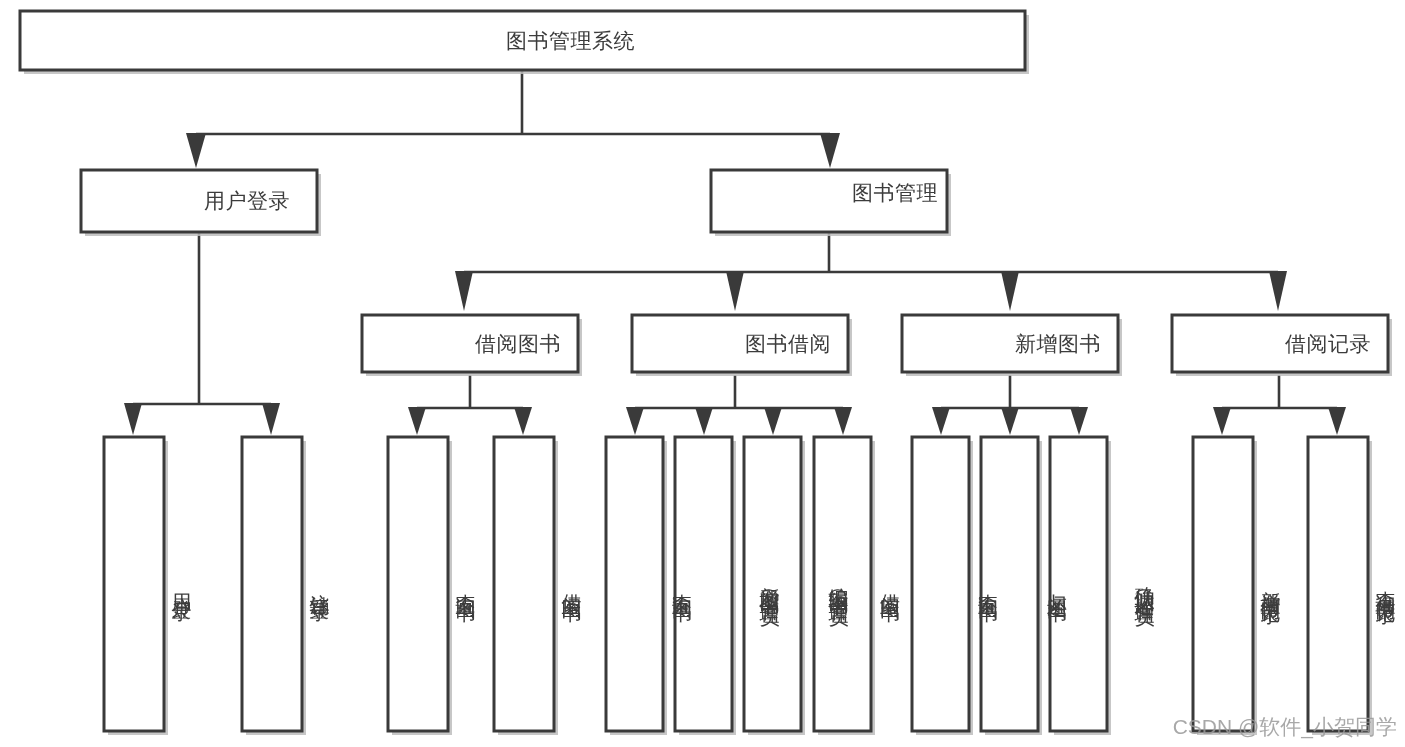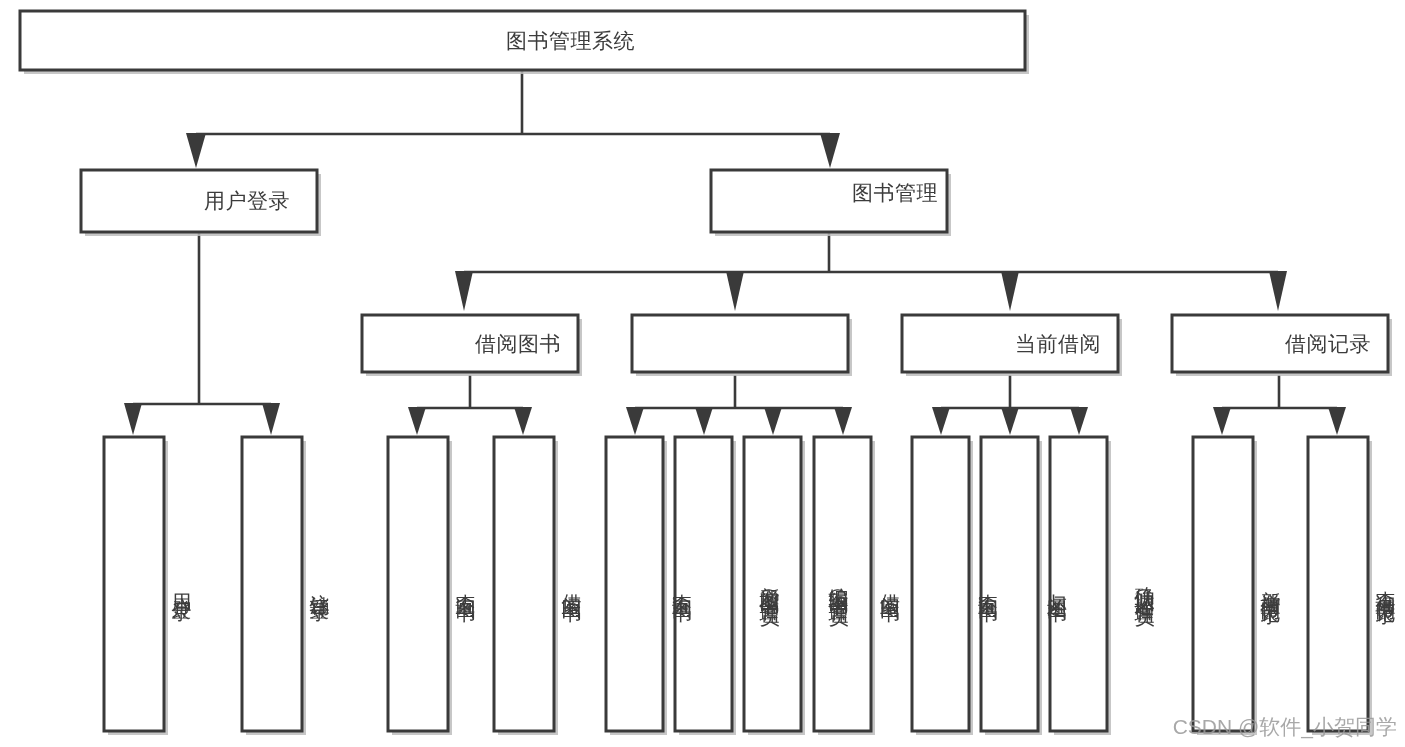--- a/index.html
+++ b/index.html
@@ -204,22 +204,23 @@
   </svg>
 
   <div class="node-label label-h" style="left:20px; top:11px; width:1005px; height:59px;">图书管理系统</div>
 
   <div class="node-label label-h" style="left:81px; top:170px; width:236px; height:62px;">用户登录</div>
 
   <div class="node-label label-h" style="left:729px; top:170px; width:236px; height:45px;font-family:Liberation Mono, monospace;">图书管理</div>
 
   <div class="node-label label-h" style="left:362px; top:315px; width:216px; height:57px;">借阅图书</div>
 
-
-  <div class="node-label label-h" style="left:902px; top:315px; width:216px; height:57px;">当前借阅</div>
+  <div class="node-label label-h" style="left:632px; top:315px; width:216px; height:57px;">图书借阅</div>
+
+  <div class="node-label label-h" style="left:902px; top:315px; width:216px; height:57px;">新增图书</div>
 
   <div class="node-label label-h" style="left:1172px; top:315px; width:216px; height:58px;">借阅记录</div>
 
   <div class="node-label label-v" style="left:104px; top:437px; width:60px; height:294px;">用户登录</div>
 
   <div class="node-label label-v" style="left:242px; top:437px; width:60px; height:294px;">注销登录</div>
 
   <div class="node-label label-v" style="left:388px; top:437px; width:60px; height:294px;">查询图书</div>
 
   <div class="node-label label-v" style="left:494px; top:437px; width:60px; height:294px;">借阅图书</div>

